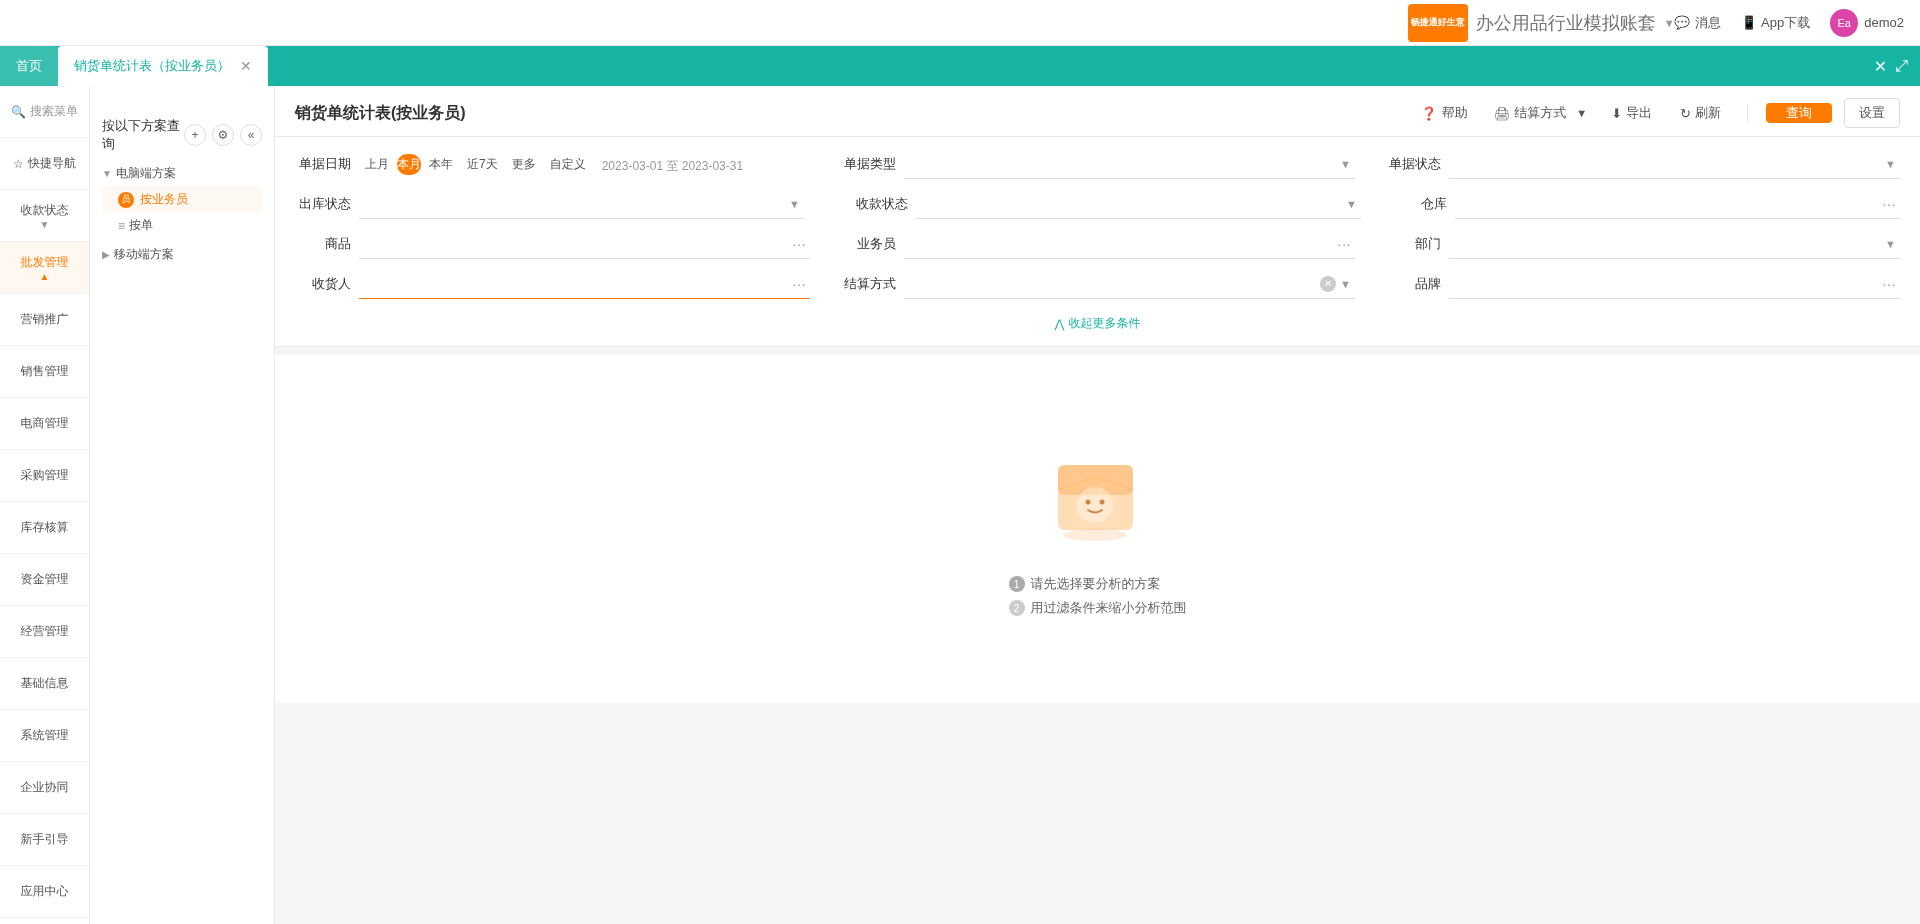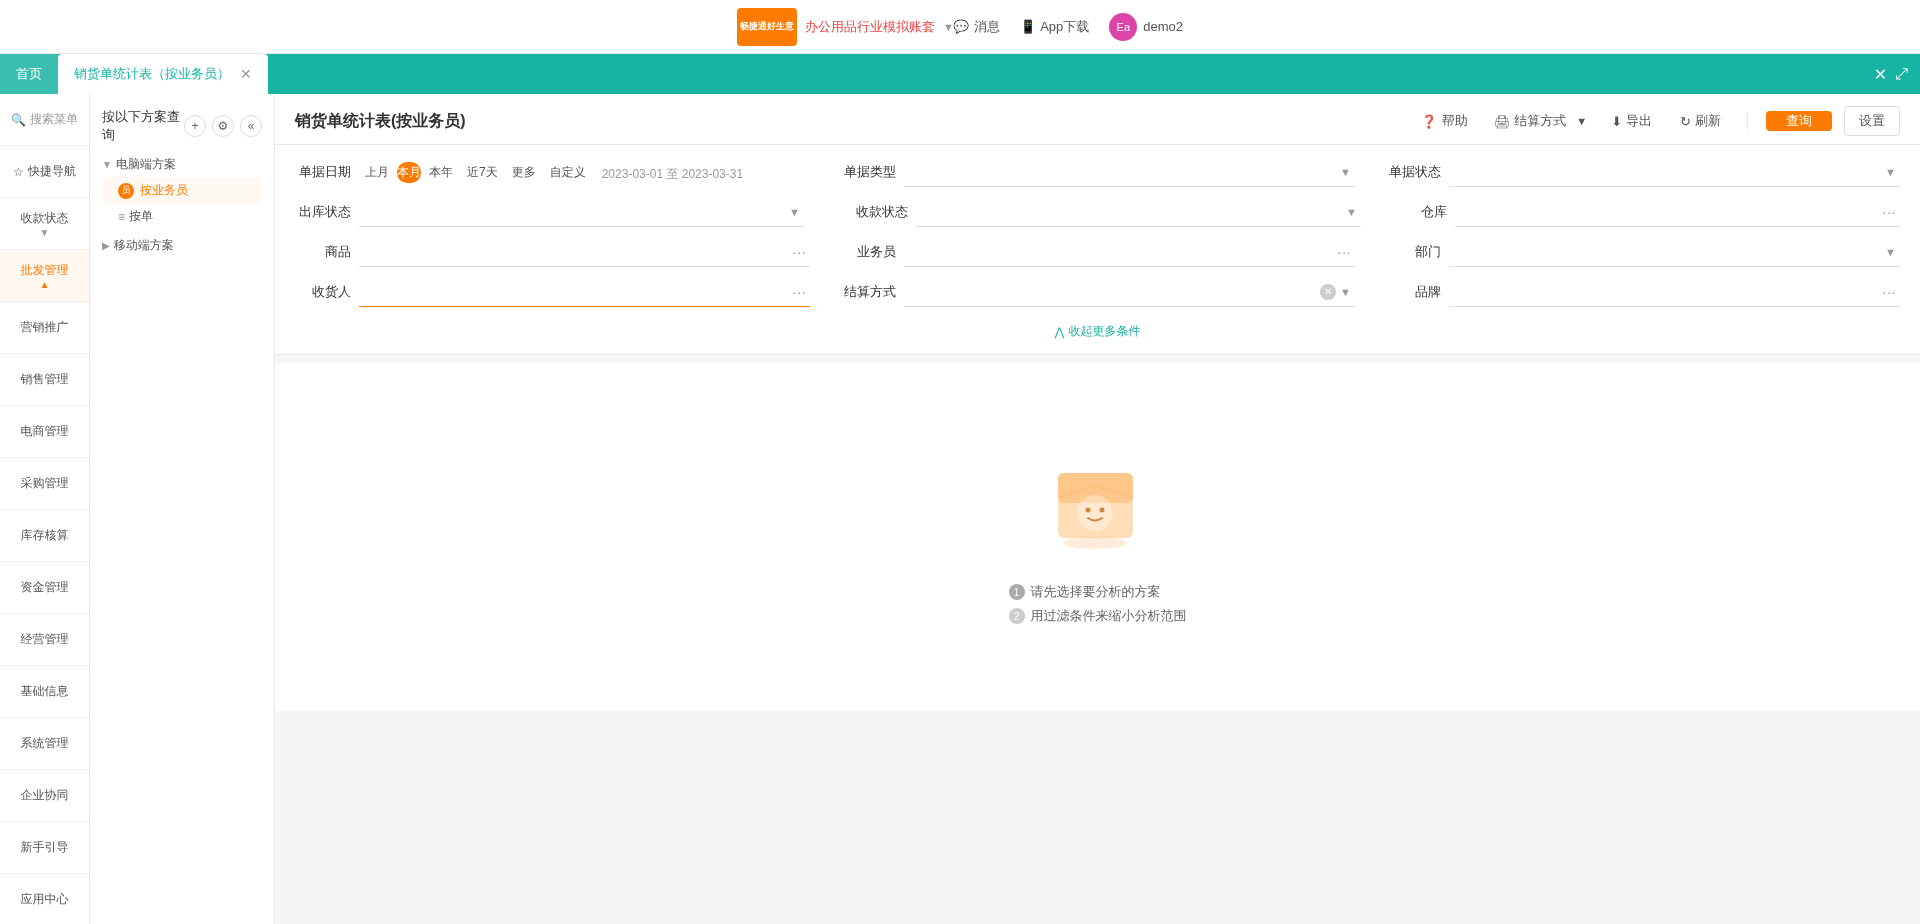--- a/index.html
+++ b/index.html
@@ -1,35 +1,35 @@
 <!DOCTYPE html>
 <html><head>
   <meta charset="utf-8">
   <style>
     * { box-sizing: border-box; margin: 0; padding: 0; font-family: 'Microsoft YaHei', Arial, sans-serif; }
     body { background: #f5f5f5; font-size: 13px; color: #333; display: flex; flex-direction: column; height: 924px; overflow: hidden; }
 
     
     .top-bar {
-      height: 54px;
-      background: #fff;
-      display: flex;
-      align-items: center;
-      justify-content: center;
+      height: 46px;
+      background: #fff;
+      display: flex;
+      align-items: center;
+      justify-content: flex-end;
       padding: 0 16px;
       border-bottom: 1px solid #e8e8e8;
       flex-shrink: 0;
     }
     .top-bar-left { display: flex; align-items: center; gap: 8px; }
     .logo-box {
       width: 60px; height: 38px; background: #ff7b00;
       border-radius: 4px; display: flex; align-items: center; justify-content: center;
       color: white; font-size: 11px; text-align: center; line-height: 1.3;
     }
-    .app-title { color: #ef4444; font-size: 13px; }
+    .app-title { color: #737373; font-size: 18px; }
     .top-bar-right { display: flex; align-items: center; gap: 20px; color: #555; font-size: 13px; }
     .top-bar-right span { cursor: pointer; display: flex; align-items: center; gap: 4px; }
     .avatar { width: 28px; height: 28px; border-radius: 50%; background: #d4a; display: flex; align-items: center; justify-content: center; color: white; font-size: 12px; overflow: hidden; }
 
     
     .tab-bar {
       height: 40px;
       background: #17b3a3;
       display: flex;
       align-items: center;
@@ -105,20 +105,21 @@
       flex-shrink: 0;
       overflow-y: auto;
     }
     .left-panel-header {
       display: flex;
       align-items: center;
       justify-content: flex-start;
       padding: 4px 12px 8px;
       font-size: 13px;
       color: #333;
+      margin-top: 17px;
     }
     .left-panel-actions { display: flex; align-items: center; gap: 6px; }
     .panel-icon-btn {
       width: 22px; height: 22px; border-radius: 50%;
       border: 1px solid #ddd; display: flex; align-items: center; justify-content: center;
       cursor: pointer; font-size: 12px; color: #666; background: #fff;
     }
     .scheme-section { padding: 0 12px; }
     .scheme-title {
       display: flex; align-items: center; gap: 4px;

